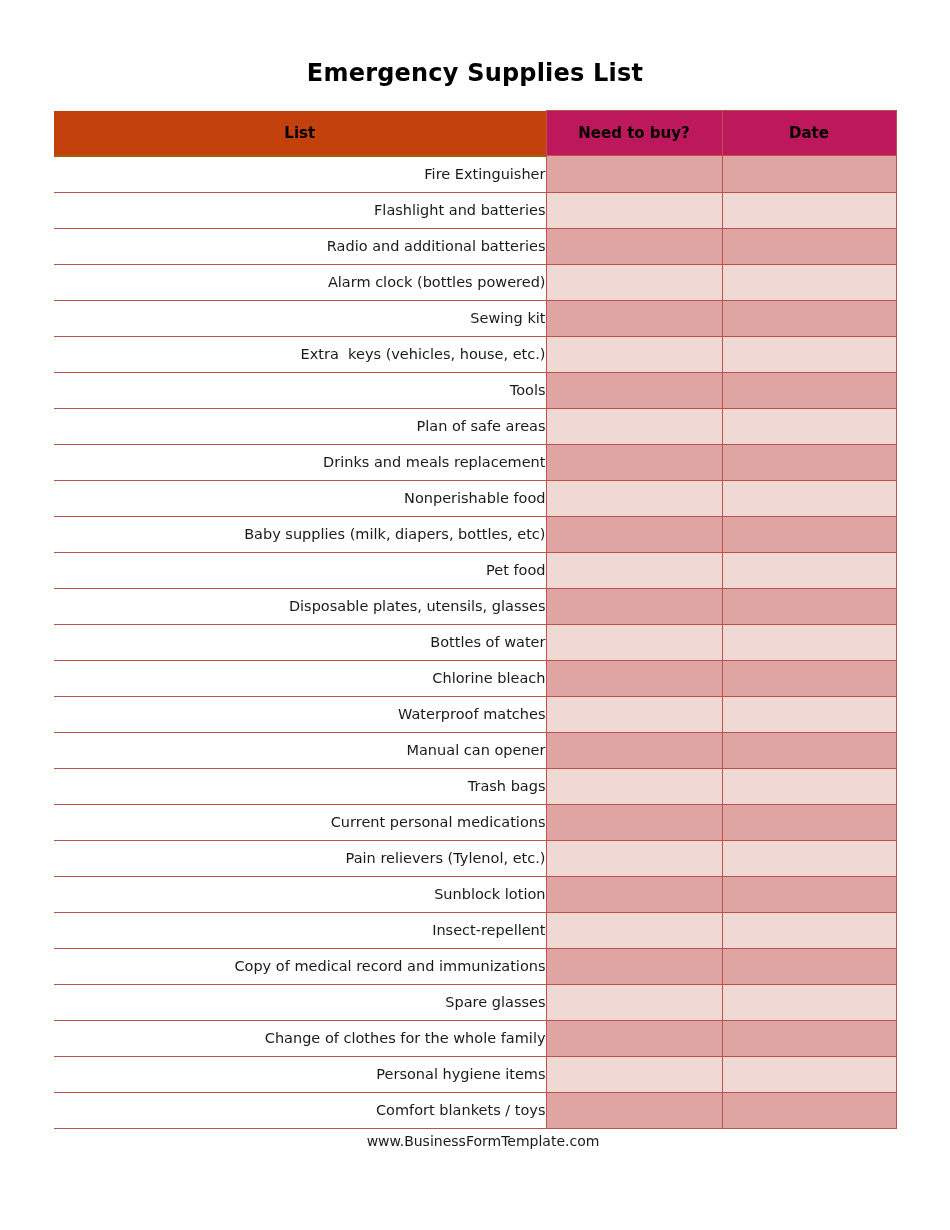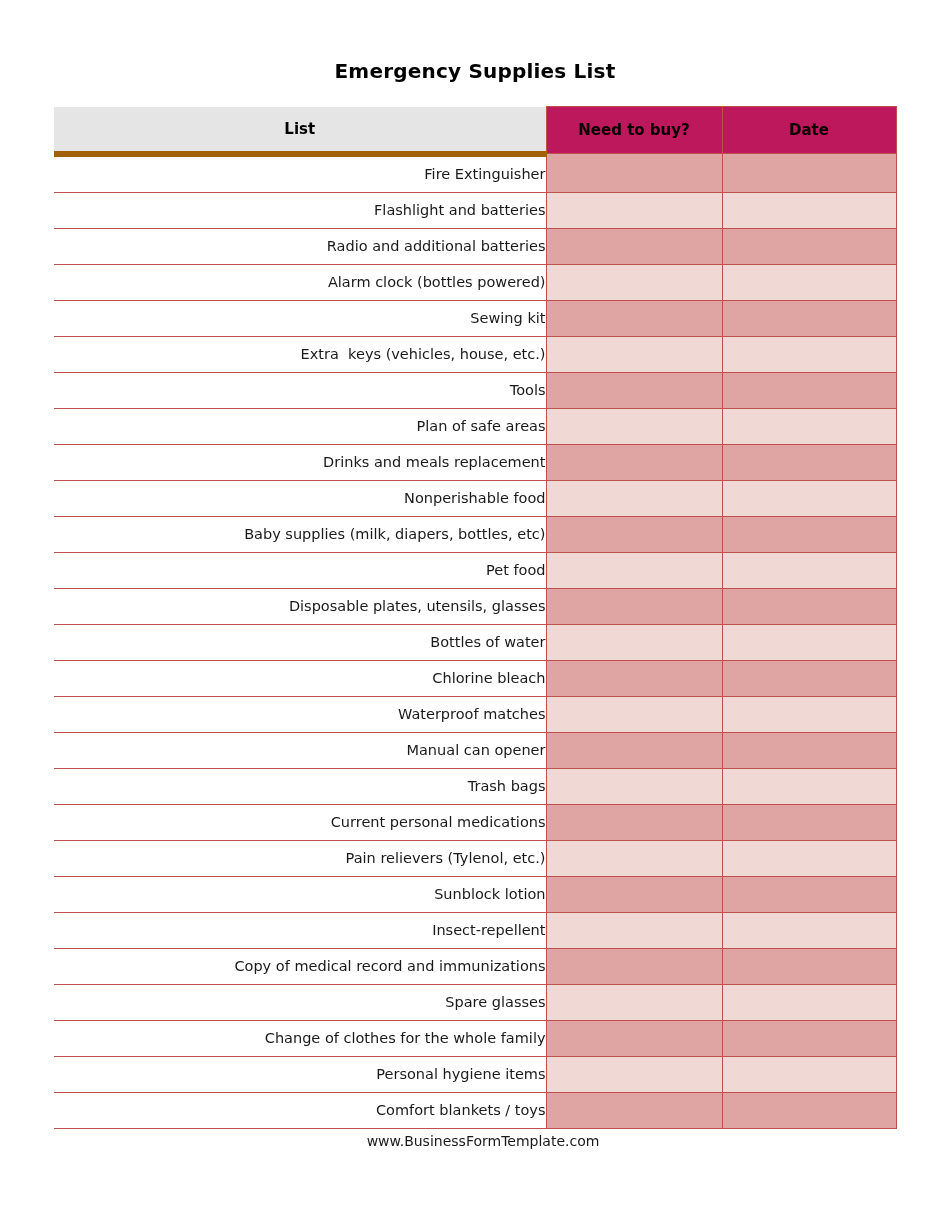--- a/index.html
+++ b/index.html
@@ -18,21 +18,21 @@
   .page {
     position: relative;
     width: 950px;
     height: 1230px;
     box-sizing: border-box;
   }
 
   .doc-title {
     text-align: center;
     font-family: "DejaVu Sans", sans-serif;
-    font-size: 20px;
+    font-size: 24px;
     font-weight: bold;
     color: #000000;
     letter-spacing: 0.2px;
     padding-top: 60px;
     line-height: 1.1;
   }
 
   .table-wrap {
     margin: 24px auto 0 auto;
     width: 842px;
@@ -54,23 +54,23 @@
     font-size: 15px;
     font-weight: bold;
     color: #000000;
     height: 44px;
     padding: 0;
     text-align: center;
     vertical-align: middle;
   }
 
   th.h-list {
-    background: #e5e5e5;
+    background: #c2410c;
     border: none;
-    border-bottom: 6px solid #a16207;
+    border-bottom: 2px solid #a16207;
   }
 
   th.h-need,
   th.h-date {
     background: #be185d;
     border: 1px solid #C0504D;
     margin-left: 48px;
   }
 
   

